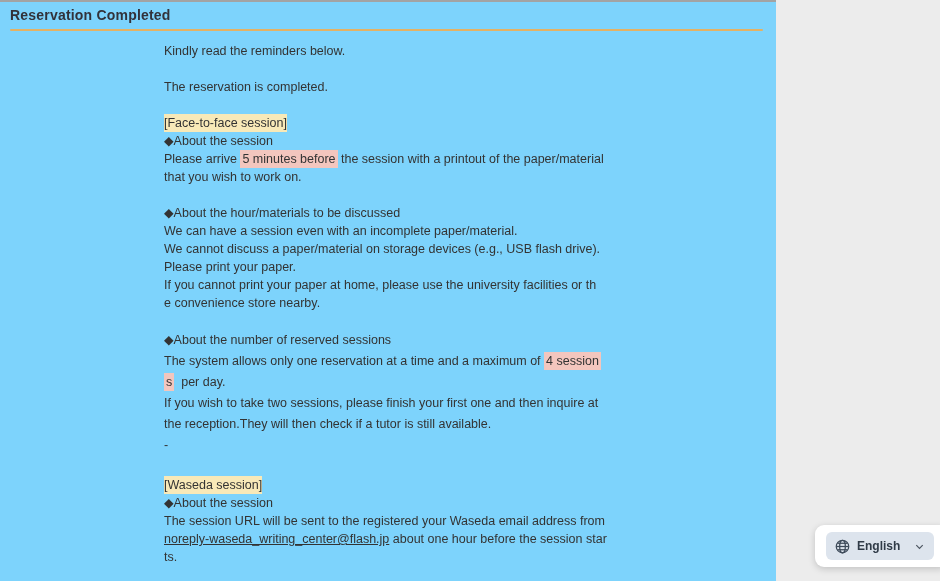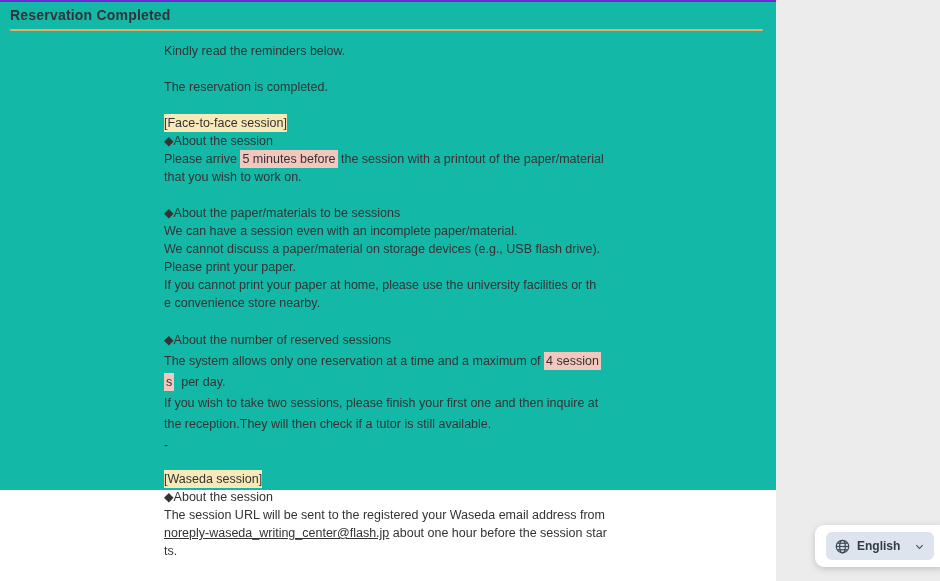--- a/index.html
+++ b/index.html
@@ -7,23 +7,23 @@
     width: 940px; height: 581px;
     overflow: hidden;
     background: #ffffff;
     font-family: "Liberation Sans", "DejaVu Sans", sans-serif;
   }
   body { position: relative; }
 
   .main-area {
     position: absolute;
     left: 0; top: 0;
-    width: 776px; height: 490px;
-    background: #14b8a6;
-    border-top: 2px solid #6d28d9;
+    width: 776px; height: 581px;
+    background: #7dd3fc;
+    border-top: 2px solid #a3a3a3;
   }
   .side-panel {
     position: absolute;
     left: 776px; top: 0;
     width: 164px; height: 581px;
     background: #ececec;
   }
 
   .header { padding: 4px 0 0 10px; }
   .page-title {
@@ -40,21 +40,21 @@
     background: #e4b163;
     border-radius: 1px;
   }
 
   .content {
     padding: 11px 0 0 164px;
     font-size: 12.5px;
     color: #333333;
   }
   .block { margin-bottom: 18px; }
-  .block.loose { margin-bottom: 14px; }
+  .block.loose { margin-bottom: 20px; }
   .line {
     height: 18px;
     line-height: 18px;
     white-space: pre;
   }
   .block.loose .line {
     height: 21px;
     line-height: 21px;
   }
   .hl-yellow {
@@ -121,21 +121,21 @@
       <div class="block">
         <div class="line"><span>The reservation is completed.</span></div>
       </div>
       <div class="block">
         <div class="line"><span class="hl-yellow">[Face-to-face session]</span></div>
         <div class="line"><span>◆About the session</span></div>
         <div class="line"><span>Please arrive </span><span class="hl-pink">5 minutes before</span><span> the session with a printout of the paper/material</span></div>
         <div class="line"><span>that you wish to work on.</span></div>
       </div>
       <div class="block">
-        <div class="line"><span>◆About the paper/materials to be sessions</span></div>
+        <div class="line"><span>◆About the hour/materials to be discussed</span></div>
         <div class="line"><span>We can have a session even with an incomplete paper/material.</span></div>
         <div class="line"><span>We cannot discuss a paper/material on storage devices (e.g., USB flash drive).</span></div>
         <div class="line"><span>Please print your paper.</span></div>
         <div class="line"><span>If you cannot print your paper at home, please use the university facilities or th</span></div>
         <div class="line"><span>e convenience store nearby.</span></div>
       </div>
       <div class="block loose">
         <div class="line"><span>◆About the number of reserved sessions</span></div>
         <div class="line"><span>The system allows only one reservation at a time and a maximum of </span><span class="hl-pink">4 session</span></div>
         <div class="line"><span class="hl-pink">s</span><span>  per day.</span></div>

